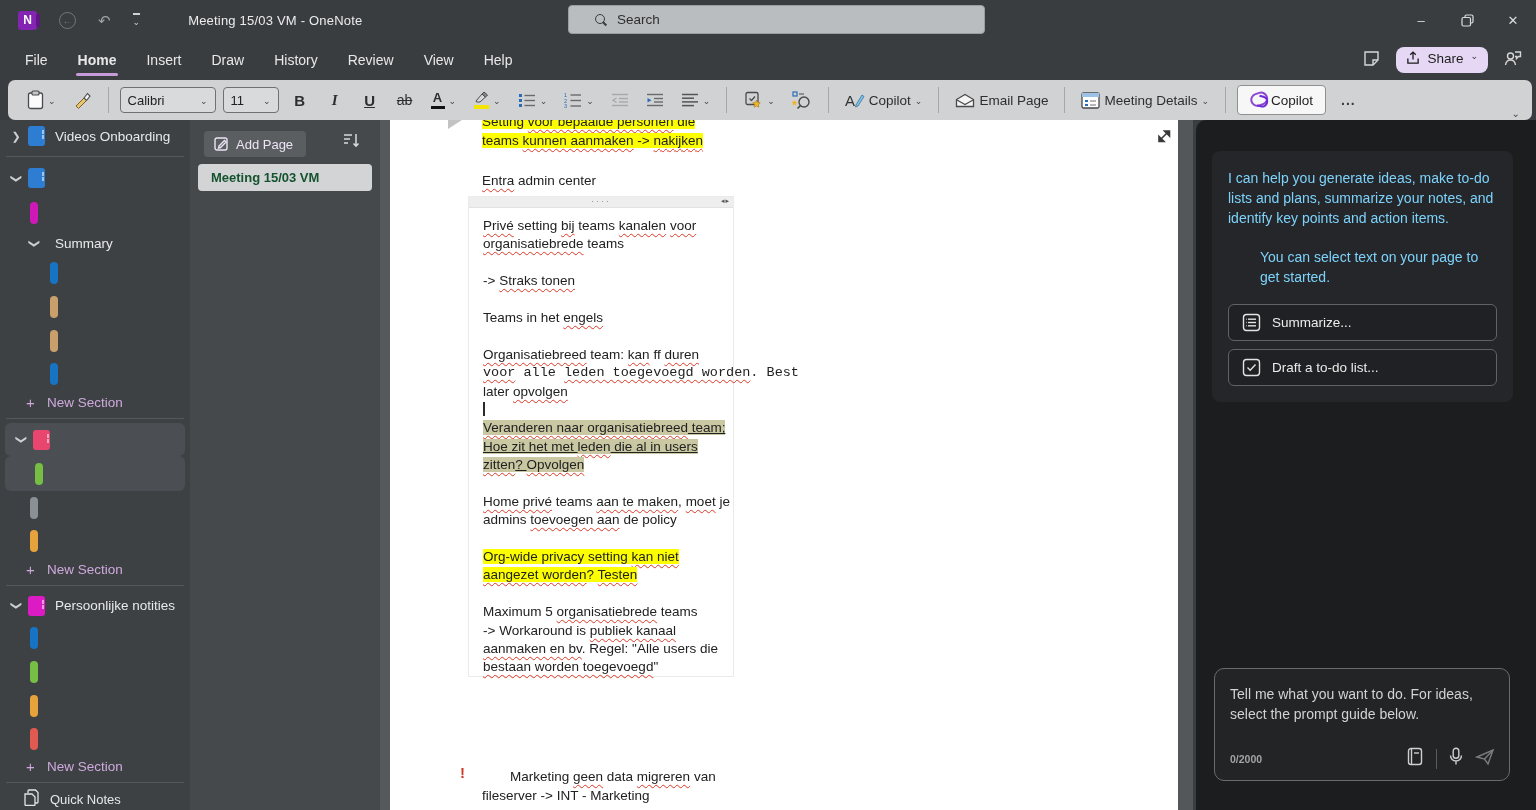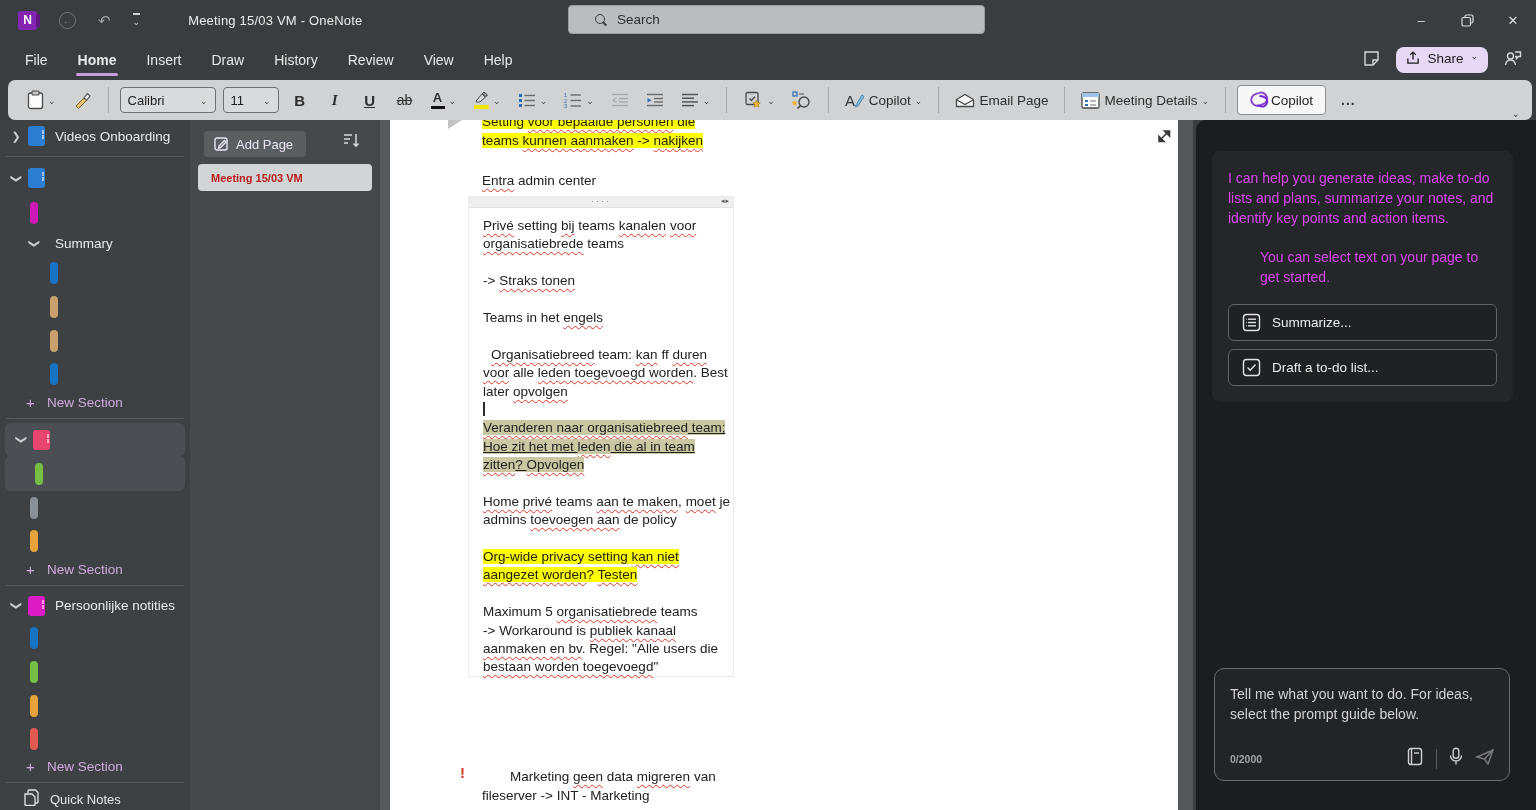--- a/index.html
+++ b/index.html
@@ -80,42 +80,42 @@
   .sb-new{position:absolute;left:47px;font-size:13.5px;color:#cfa9dd;}
   .sb-qn-ic{position:absolute;left:24px;}
   .sb-qn-ic svg{stroke:#e3e3e3;fill:none;stroke-width:1.3;}
   .sb-qn-label{position:absolute;left:50px;font-size:13px;color:#e6e6e6;}
 
   
   .addpage-btn{position:absolute;left:14px;top:11px;width:102px;height:26px;background:#5a5e61;border-radius:4px;display:flex;align-items:center;gap:8px;padding:0 10px;font-size:13px;color:#ece4f4;}
   .addpage-btn svg{stroke:#ece4f4;fill:none;stroke-width:1.4;}
   .sort-ic{position:absolute;right:20px;top:13px;}
   .sort-ic svg{stroke:#d9d9d9;fill:none;stroke-width:1.5;}
-  .page-item{position:absolute;left:8px;top:44px;width:174px;height:27px;background:#d3d4d6;border-radius:4px;display:flex;align-items:center;padding-left:13px;font-size:11px;font-weight:bold;color:#b91c1c;}
+  .page-item{position:absolute;left:8px;top:44px;width:174px;height:27px;background:#d3d4d6;border-radius:4px;display:flex;align-items:center;padding-left:13px;font-size:13px;font-weight:bold;color:#14532d;}
 
   
   .nblock{position:absolute;font-size:13.5px;color:#212121;}
   .nline{white-space:pre;}
   .hl-y{background:#fdff00;}
   .hl-k{background:#c9c8a3;text-decoration:underline;}
   .sq{text-decoration-line:underline;text-decoration-style:wavy;text-decoration-color:#dd3826;text-decoration-thickness:1px;text-underline-offset:3px;}
   .caret{display:inline-block;width:2px;height:14px;background:#2a2a2a;vertical-align:-2px;}
   .outline-box{position:absolute;left:78px;top:76px;width:266px;height:481px;border:1px solid #ebebeb;background:#fff;}
   .outline-handle{height:11px;background:#eeeeef;border-bottom:1px solid #e2e2e2;position:relative;}
   .outline-dots{position:absolute;left:50%;top:-1px;transform:translateX(-50%);font-size:9px;letter-spacing:2px;color:#8e8e8e;}
   .outline-size{position:absolute;right:3px;top:0;font-size:7px;color:#555;letter-spacing:1px;}
   .outline-lines{padding:9px 0 0 14px;font-size:13.5px;color:#212121;}
   .collapse-handle{position:absolute;left:58px;top:0;width:0;height:0;border-top:9px solid #c3c3c3;border-right:14px solid transparent;}
   .expand-ic{position:absolute;left:766px;top:8px;}
   .expand-ic svg{stroke:#3a3a3a;fill:#3a3a3a;stroke-width:1.6;}
   .imp-tag{position:absolute;left:70px;top:644px;color:#d03a2a;font-weight:bold;font-size:15px;}
 
   
   .cp-card{position:absolute;left:16px;top:31px;width:301px;background:#252629;border-radius:8px;padding:17px 16px 16px 16px;}
-  .cp-p{font-size:14px;line-height:20px;color:#d946ef;}
+  .cp-p{font-size:14px;line-height:20px;color:#7dd3fc;}
   .cp-p + .cp-p{margin-top:19px;margin-left:32px;}
   .cp-btns{margin-top:17px;display:flex;flex-direction:column;gap:8px;}
   .cp-btn{display:flex;align-items:center;gap:11px;height:37px;border:1px solid #626262;border-radius:6px;background:rgba(0,0,0,.12);padding:0 13px;font-size:13.5px;color:#ececec;}
   .cp-btn svg{stroke:#e3e3e3;fill:none;stroke-width:1.4;flex:none;}
   .char-sel{background:#8f8f8f;color:#1c1c1c;}
   .cp-input{position:absolute;left:18px;top:548px;width:296px;height:113px;border:1px solid #6b6b6b;border-radius:10px;background:#232426;padding:15px 14px 10px 15px;display:flex;flex-direction:column;}
   .cp-placeholder{font-size:14px;line-height:20px;color:#d2d2d2;}
   .cp-input-bottom{margin-top:auto;display:flex;align-items:center;font-weight:bold;}
   .cp-counter{font-size:10.5px;color:#a3a3a3;}
   .cp-ins{margin-left:auto;display:flex;align-items:center;gap:12px;}
@@ -482,26 +482,26 @@
         <span class="outline-size">◂▸</span>
       </div>
       <div class="outline-lines" id="outline-lines">
           <div class="nline" style="height: 18.4px; line-height: 18.4px;"><span class="sq">Privé</span><span> setting </span><span class="sq">bij</span><span> teams </span><span class="sq">kanalen</span><span> </span><span class="sq">voor</span></div>
           <div class="nline" style="height: 18.4px; line-height: 18.4px;"><span class="sq">organisatiebrede</span><span> teams</span></div>
           <div class="nline" style="height: 18.4px; line-height: 18.4px;"></div>
           <div class="nline" style="height: 18.4px; line-height: 18.4px;"><span>-&gt; </span><span class="sq">Straks tonen</span></div>
           <div class="nline" style="height: 18.4px; line-height: 18.4px;"></div>
           <div class="nline" style="height: 18.4px; line-height: 18.4px;"><span>Teams in het </span><span class="sq">engels</span></div>
           <div class="nline" style="height: 18.4px; line-height: 18.4px;"></div>
-          <div class="nline" style="height: 18.4px; line-height: 18.4px; margin-left: 8px;"><span class="sq">Organisatiebreed</span><span> team: </span><span class="sq">kan</span><span> ff </span><span class="sq">duren</span></div>
-          <div class="nline" style="height: 18.4px; line-height: 18.4px;"><span class="sq">voor</span><span> alle </span><span class="sq">leden toegevoegd worden</span><span>. Best</span></div>
+          <div class="nline" style="height: 18.4px; line-height: 18.4px;"><span class="sq">Organisatiebreed</span><span> team: </span><span class="sq">kan</span><span> ff </span><span class="sq">duren</span></div>
+          <div class="nline" style="height: 18.4px; line-height: 18.4px; font-family: Liberation Mono, monospace;"><span class="sq">voor</span><span> alle </span><span class="sq">leden toegevoegd worden</span><span>. Best</span></div>
           <div class="nline" style="height: 18.4px; line-height: 18.4px;"><span>later </span><span class="sq">opvolgen</span></div>
           <div class="nline" style="height: 18.4px; line-height: 18.4px;"><span class="caret"></span></div>
           <div class="nline" style="height: 18.4px; line-height: 18.4px;"><span class="hl-k sq">Veranderen naar organisatiebreed</span><span class="hl-k"> team;</span></div>
-          <div class="nline" style="height: 18.4px; line-height: 18.4px;"><span class="hl-k">Hoe zit het met </span><span class="hl-k sq">leden</span><span class="hl-k"> die al in team</span></div>
+          <div class="nline" style="height: 18.4px; line-height: 18.4px;"><span class="hl-k">Hoe zit het met </span><span class="hl-k sq">leden</span><span class="hl-k"> die al in users</span></div>
           <div class="nline" style="height: 18.4px; line-height: 18.4px;"><span class="hl-k sq">zitten</span><span class="hl-k">? </span><span class="hl-k sq">Opvolgen</span></div>
           <div class="nline" style="height: 18.4px; line-height: 18.4px;"></div>
           <div class="nline" style="height: 18.4px; line-height: 18.4px;"><span class="sq">Home privé</span><span> teams </span><span class="sq">aan te maken</span><span>, </span><span class="sq">moet</span><span> je</span></div>
           <div class="nline" style="height: 18.4px; line-height: 18.4px;"><span>admins </span><span class="sq">toevoegen aan</span><span> de policy</span></div>
           <div class="nline" style="height: 18.4px; line-height: 18.4px;"></div>
           <div class="nline" style="height: 18.4px; line-height: 18.4px;"><span class="hl-y">Org-wide privacy setting </span><span class="hl-y sq">kan niet</span></div>
           <div class="nline" style="height: 18.4px; line-height: 18.4px;"><span class="hl-y sq">aangezet worden</span><span class="hl-y">? </span><span class="hl-y sq">Testen</span></div>
           <div class="nline" style="height: 18.4px; line-height: 18.4px;"></div>
           <div class="nline" style="height: 18.4px; line-height: 18.4px;"><span>Maximum 5 </span><span class="sq">organisatiebrede</span><span> teams</span></div>
           <div class="nline" style="height: 18.4px; line-height: 18.4px;"><span>-&gt; Workaround is </span><span class="sq">publiek kanaal</span></div>

